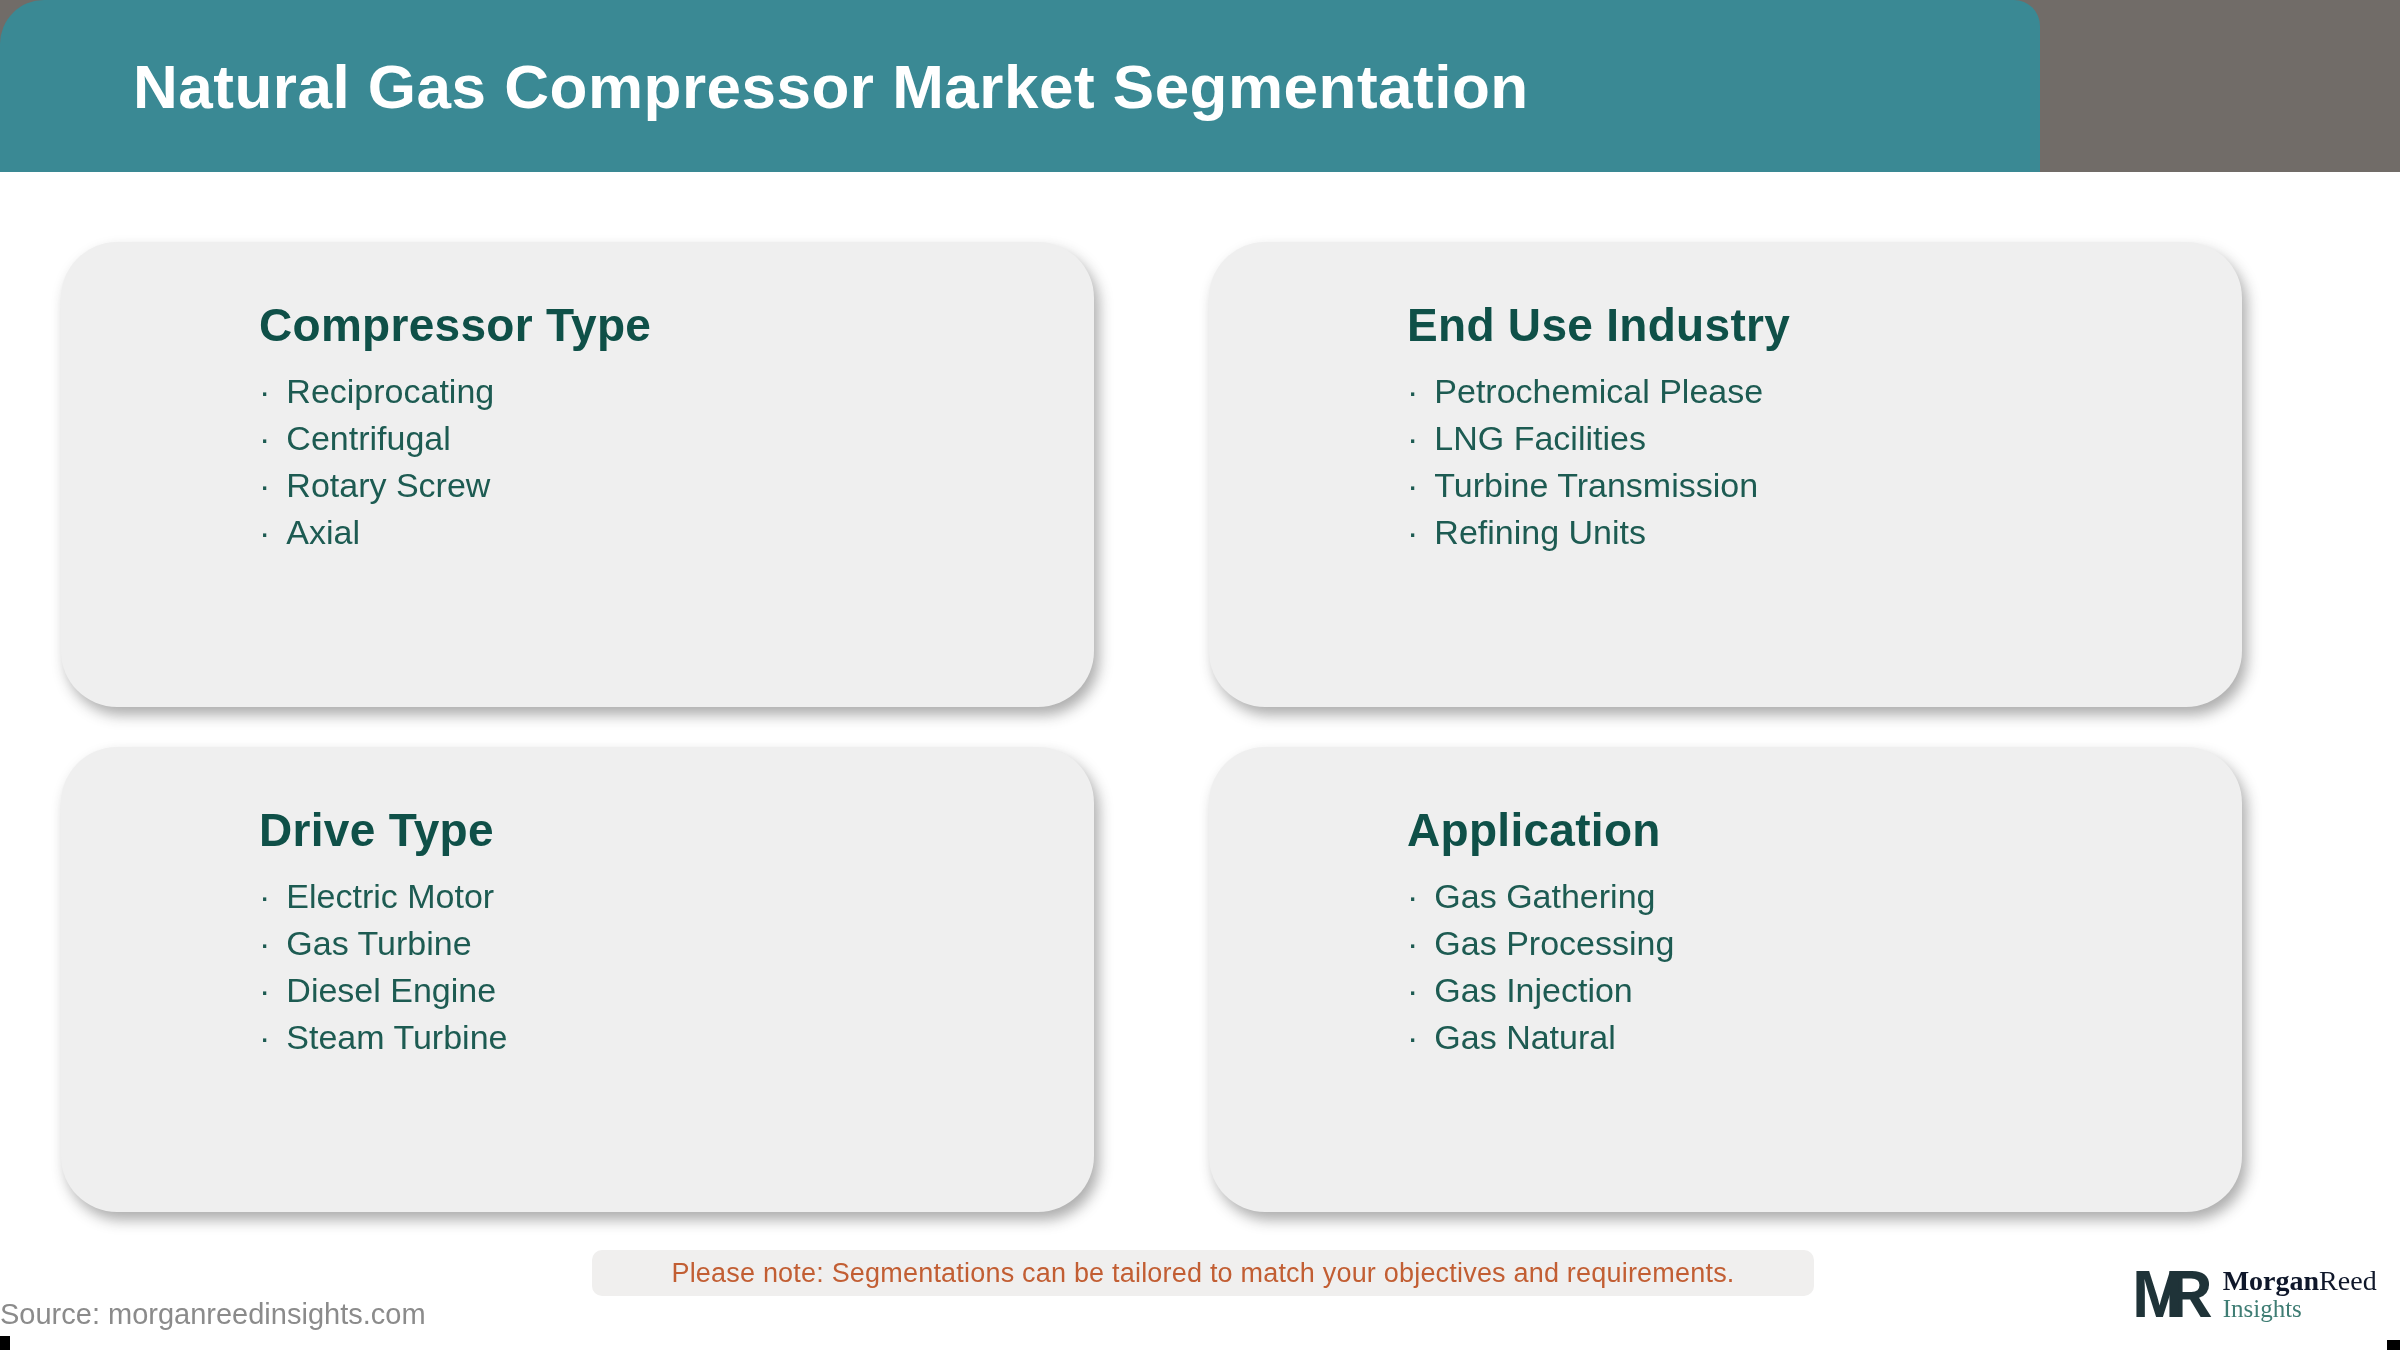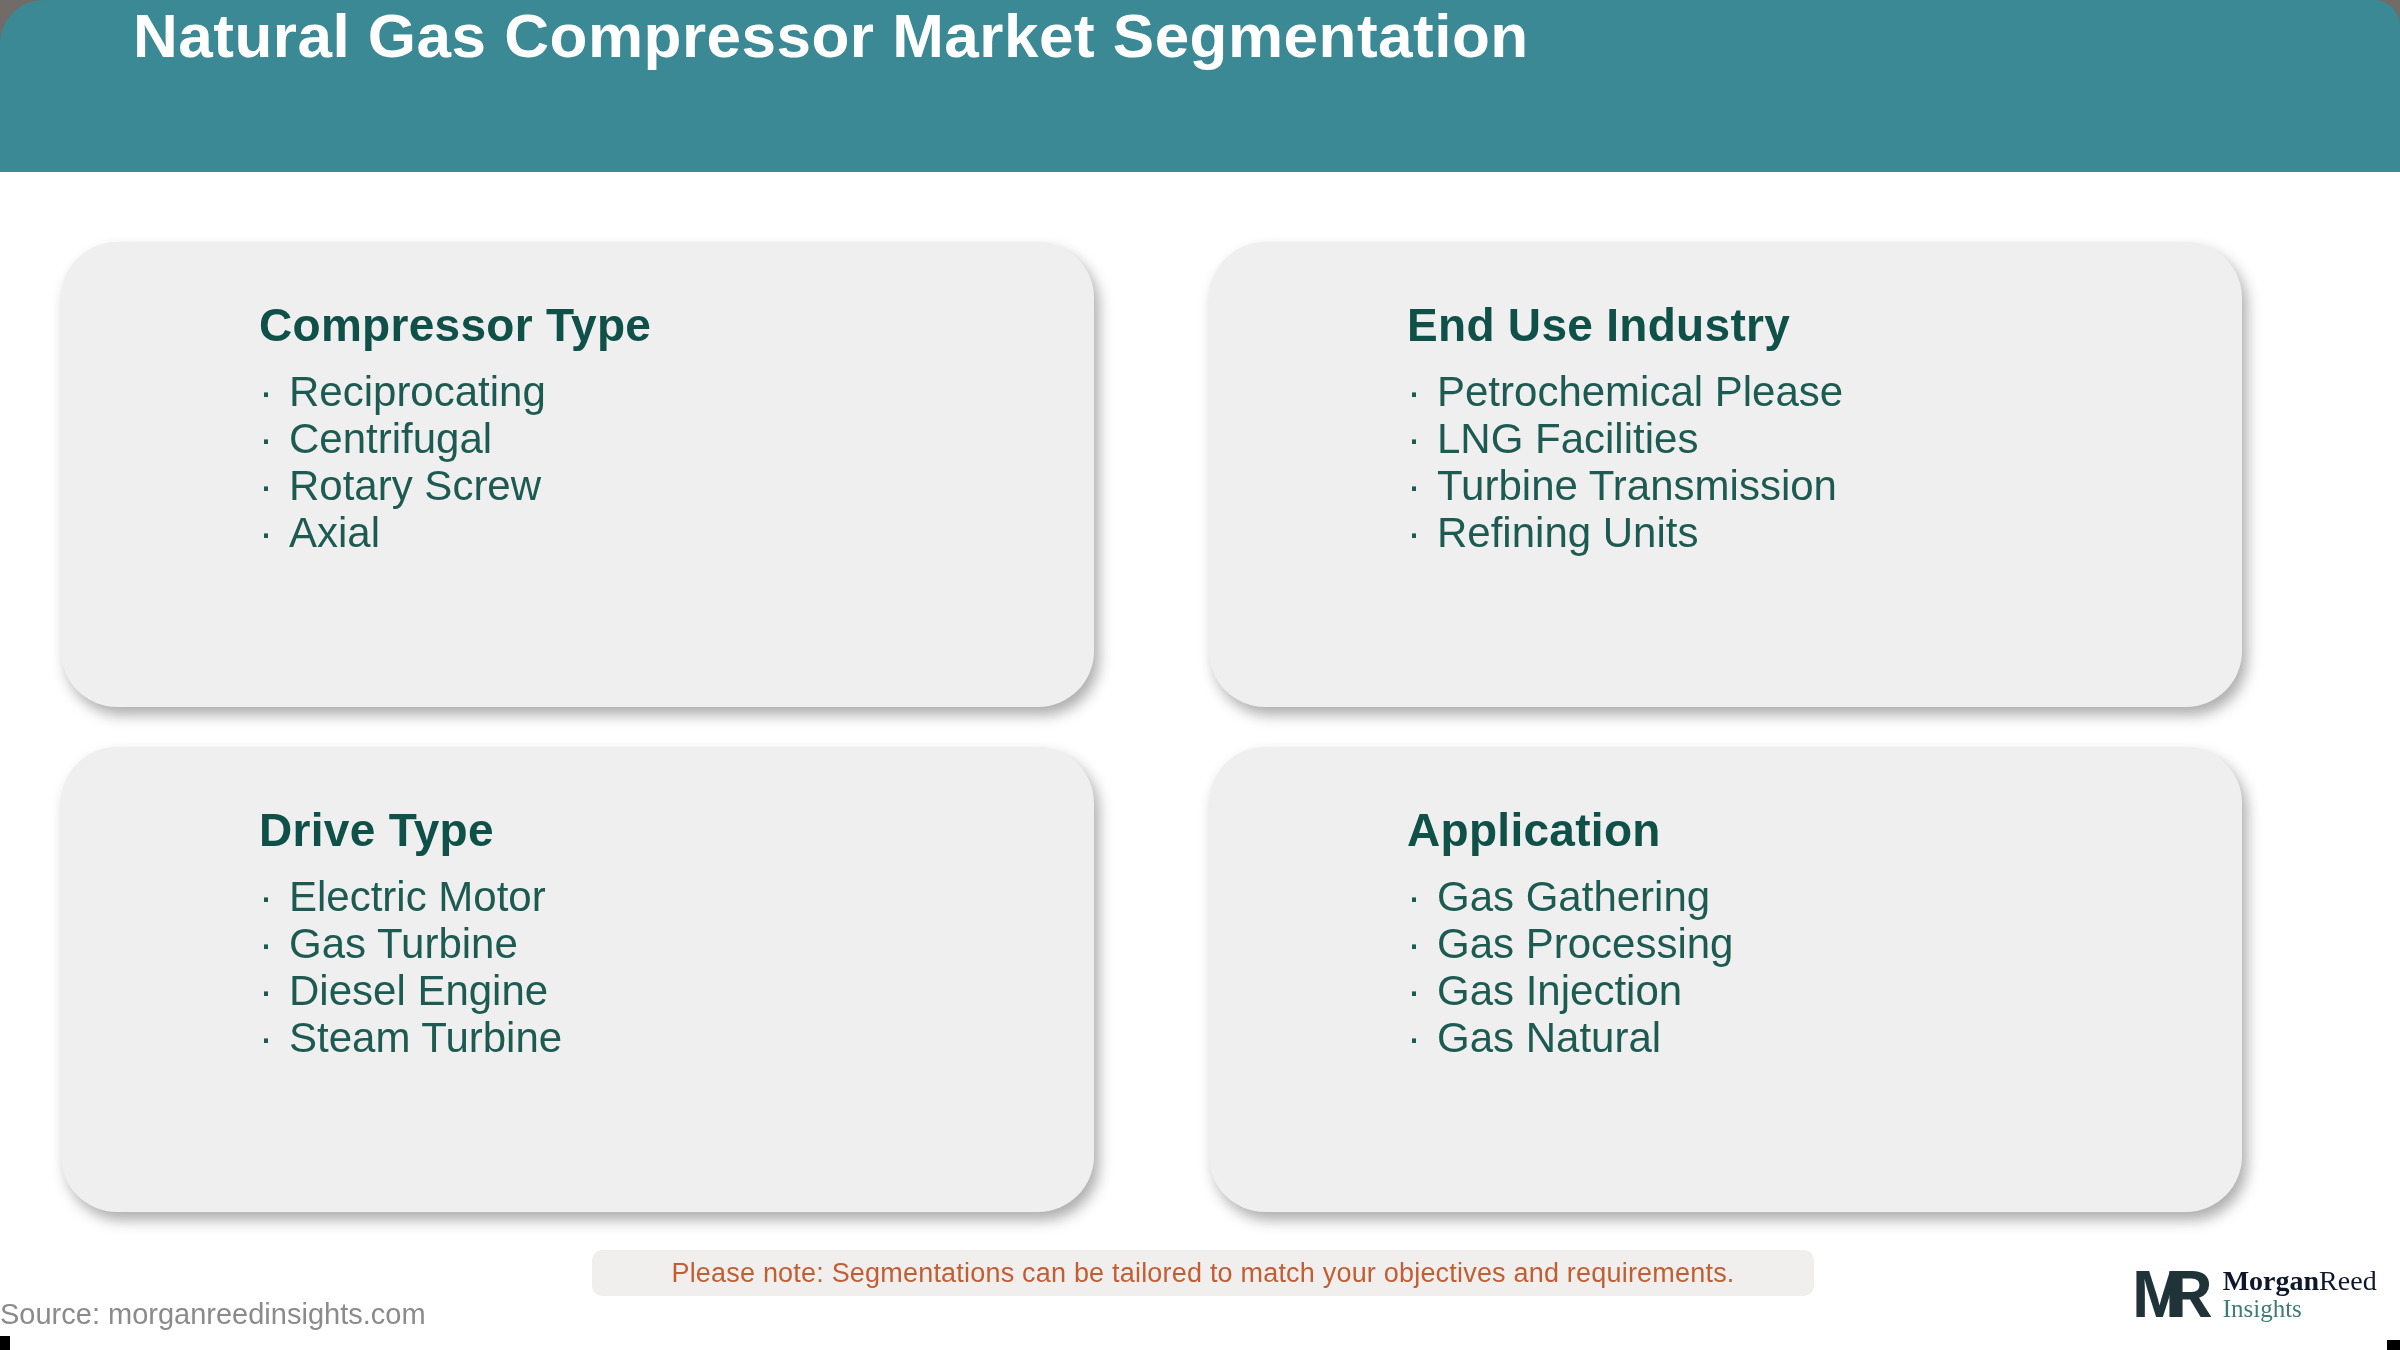--- a/index.html
+++ b/index.html
@@ -16,24 +16,24 @@
     overflow: hidden;
   }
   
   .header-backdrop {
     position: absolute; left: 0; top: 0;
     width: 2400px; height: 172px;
     background: #716c68;
   }
   .header {
     position: absolute; left: 0; top: 0;
-    width: 2400px; height: 172px;
+    width: 2040px; height: 172px;
     background: #3a8994;
     border-radius: 44px 26px 0 0;
-    display: flex; 
+    display: flex; align-items: center;
   }
   .header h1 {
     margin: 0 0 0 133px;
     font-size: 62px;
     font-weight: bold;
     color: #ffffff;
     letter-spacing: 0.5px;
   }
   .card {
     position: absolute;
@@ -51,21 +51,21 @@
   .card h2 {
     margin: 0 0 16px 0;
     font-size: 46px;
     font-weight: bold;
     color: #0f5048;
     letter-spacing: 0.3px;
   }
   .card ul {
     list-style: none;
     margin: 0; padding: 0;
-    font-size: 42px;
+    font-size: 34px;
     line-height: 47px;
     color: #1d5b52;
   }
   .card li { white-space: nowrap; }
   .bullet-dot { display: inline-block; margin-right: 16px; }
   .note-banner {
     position: absolute;
     left: 592px; top: 1250px;
     width: 1222px; height: 46px;
     background: #f0efee;

